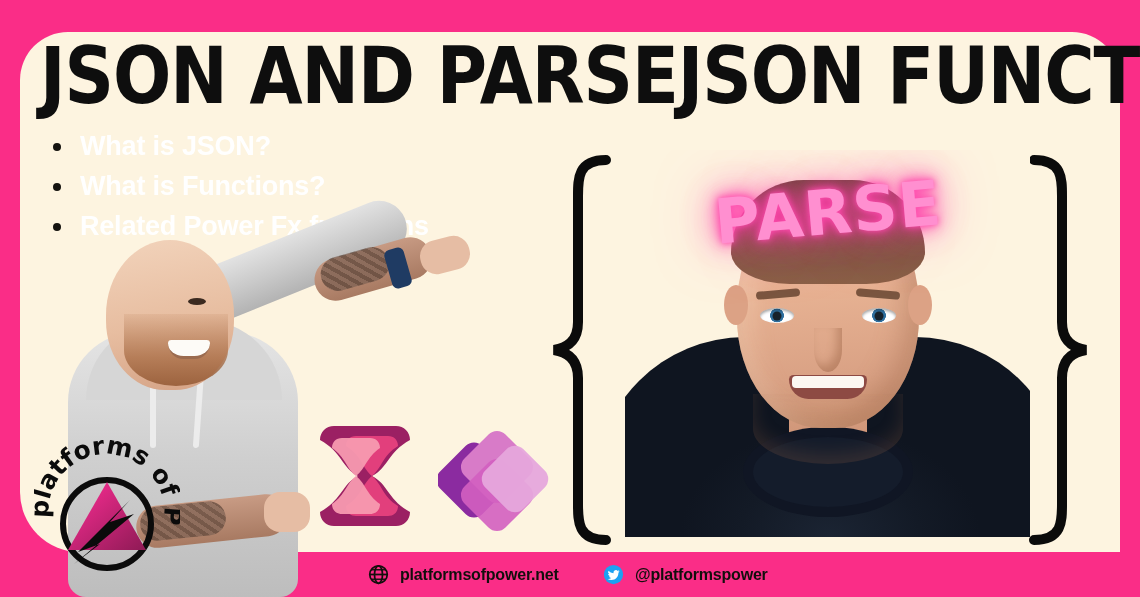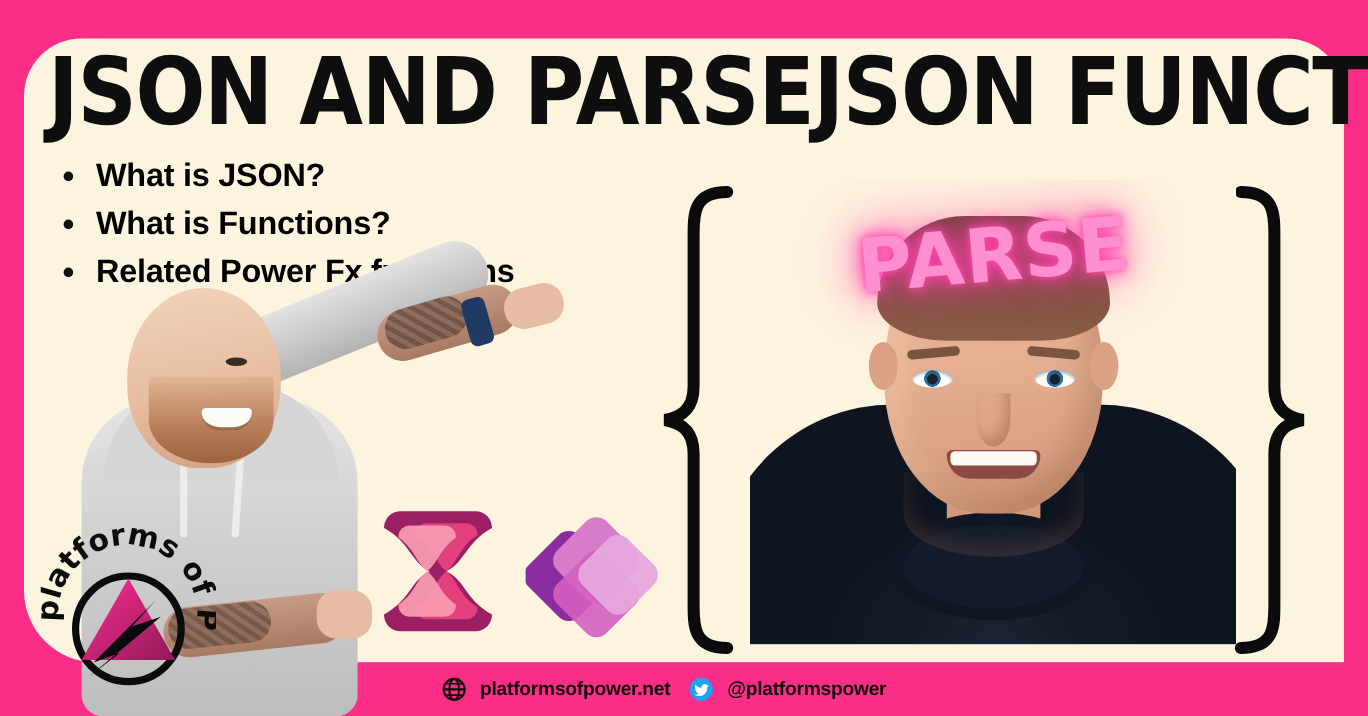--- a/index.html
+++ b/index.html
@@ -38,21 +38,21 @@
   .bullets{
     position:absolute;left:44px;top:126px;
     list-style:none;margin:0;padding:0;
   }
   .bullets li{
     position:relative;
     padding-left:36px;
     font-size:27px;
     font-weight:bold;
     line-height:40px;
-    color:#000000;
+    color:#ffffff;
     letter-spacing:-0.2px;
     white-space:nowrap;
   }
   .bullets li::before{
     content:"";
     position:absolute;left:9px;top:17px;
     width:8px;height:8px;border-radius:50%;
     background:#15130F;
   }
 
@@ -214,21 +214,21 @@
   .papps{position:absolute;left:126px;top:4px;}
 
   
   .footer{
     position:absolute;left:0;top:552px;width:1140px;height:45px;
     background:#FA2D87;
     display:flex;align-items:center;
   }
   .f-item{display:flex;align-items:center;gap:11px;position:absolute;}
   .f-web{left:368px;}
-  .f-tw{left:574px;}
+  .f-tw{left:603px;}
   .f-label{font-size:16px;font-weight:bold;color:#120F0C;letter-spacing:-0.2px;}
   .f-icon{width:21px;height:21px;display:block;}
 
   
   .person-overlay{z-index:6;}
 </style>
 </head>
 <body>
 
 <div id="stage">

